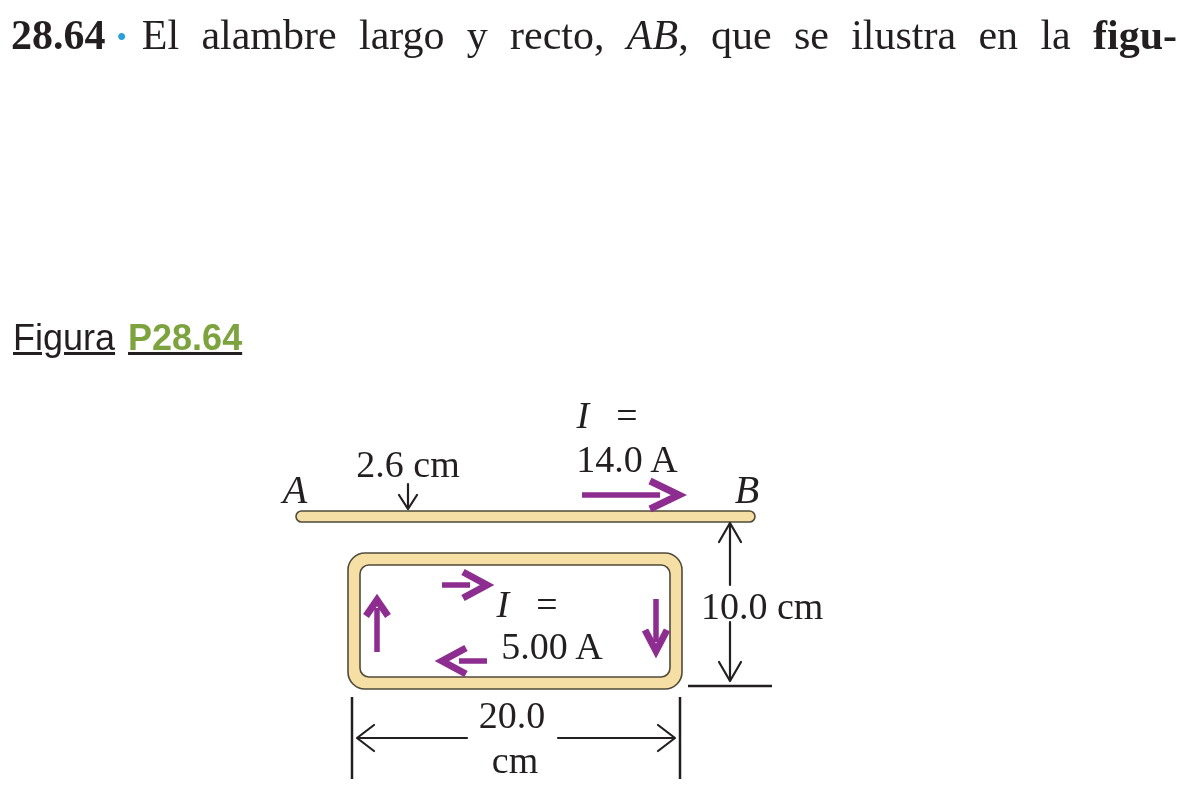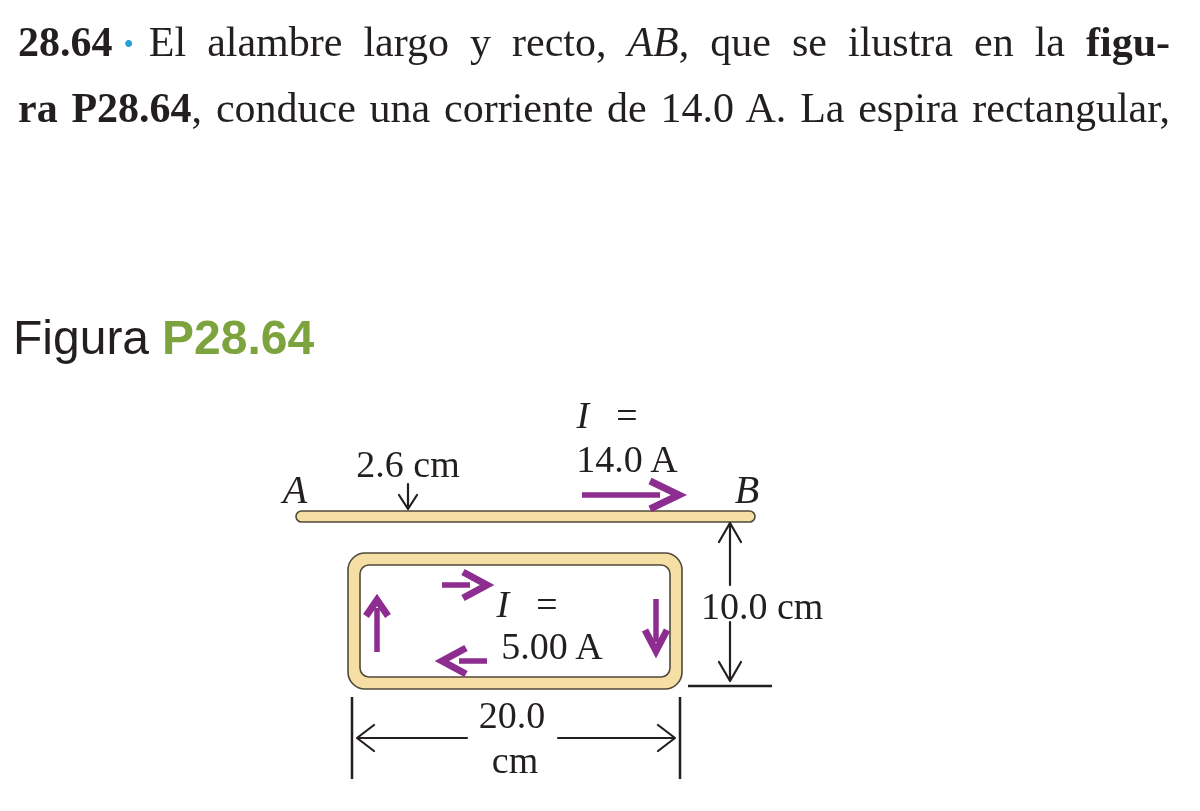--- a/index.html
+++ b/index.html
@@ -6,37 +6,38 @@
   body{width:1200px;height:811px;background:#ffffff;position:relative;overflow:hidden;}
 
   
   .problem{
     position:absolute;top:2px;left:0;right:0;
     padding:0 14px 0 2px;
     font-family:"Liberation Serif","DejaVu Serif",serif;
     font-size:42px;line-height:48px;
     color:var(--ink,#231f20);
   }
-  .jline{margin:16px;text-align:justify;text-align-last:justify;}
+  .jline{margin:9px;text-align:justify;text-align-last:justify;}
   .jline.last{text-align-last:left;}
   .problem b{font-weight:bold;}
   .problem i{font-style:italic;}
   .bullet{
     color:var(--bullet-blue,#2aa0d8);
     font-size:0.70em;
     margin:0 15px 0 11px;
     vertical-align:0.08em;
   }
 
   
   .figcap{
     position:absolute;left:13px;top:316px;
     font-family:"Liberation Sans","DejaVu Sans",sans-serif;
-    font-size:48px;line-height:44px;
+    font-size:36px;line-height:44px;
     color:var(--ink,#231f20);
+    text-decoration:underline;
   }
   .figcap .num{
     color:var(--caption-green,#7da33e);
     font-weight:bold;
     margin-left:13px;
   }
 
   
   .fig-svg{position:absolute;left:0;top:0;width:1200px;height:811px;}
 
@@ -55,21 +56,20 @@
     font-size:38px;fill:var(--ink,#231f20);
   }
   .ieq{font-style:italic;word-spacing:0.4em;}
   .ab{font-size:40px;font-style:italic;}
 </style>
 </head>
 <body>
 
 <div class="problem">
   <p class="jline"><b>28.64</b><span class="bullet">•</span><span>El alambre largo y recto, </span><i>AB</i><span>, que se ilustra en la </span><b>figu-</b></p>
-  <p class="jline"><b>ra P28.64</b><span>, conduce una corriente de 14.0 A. La espira rectangular,</span></p>
 </div>
 
 <div class="figcap"><span>Figura</span><span class="num">P28.64</span></div>
 
 <svg class="fig-svg" viewBox="0 0 1200 811">
 
   <rect class="tanbar" x="296" y="511" width="459" height="11" rx="5.5"></rect>
   <text class="figtext ab" x="295" y="503" text-anchor="middle">A</text>
   <text class="figtext ab" x="747" y="503" text-anchor="middle">B</text>
 

